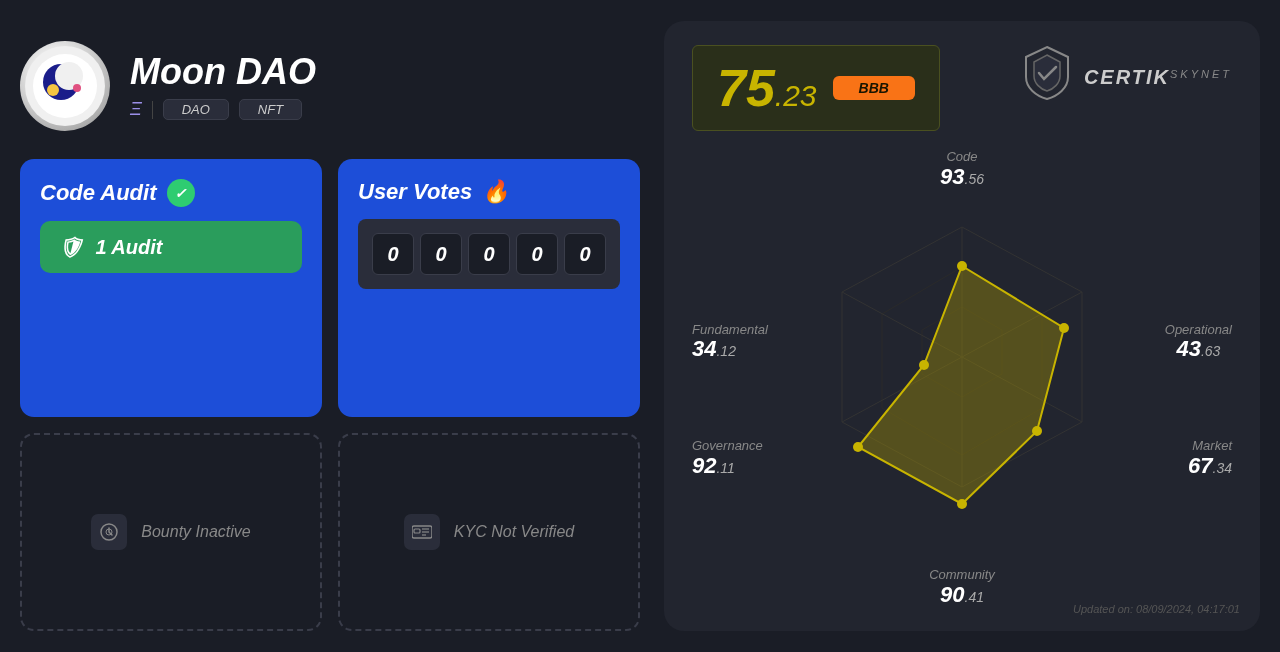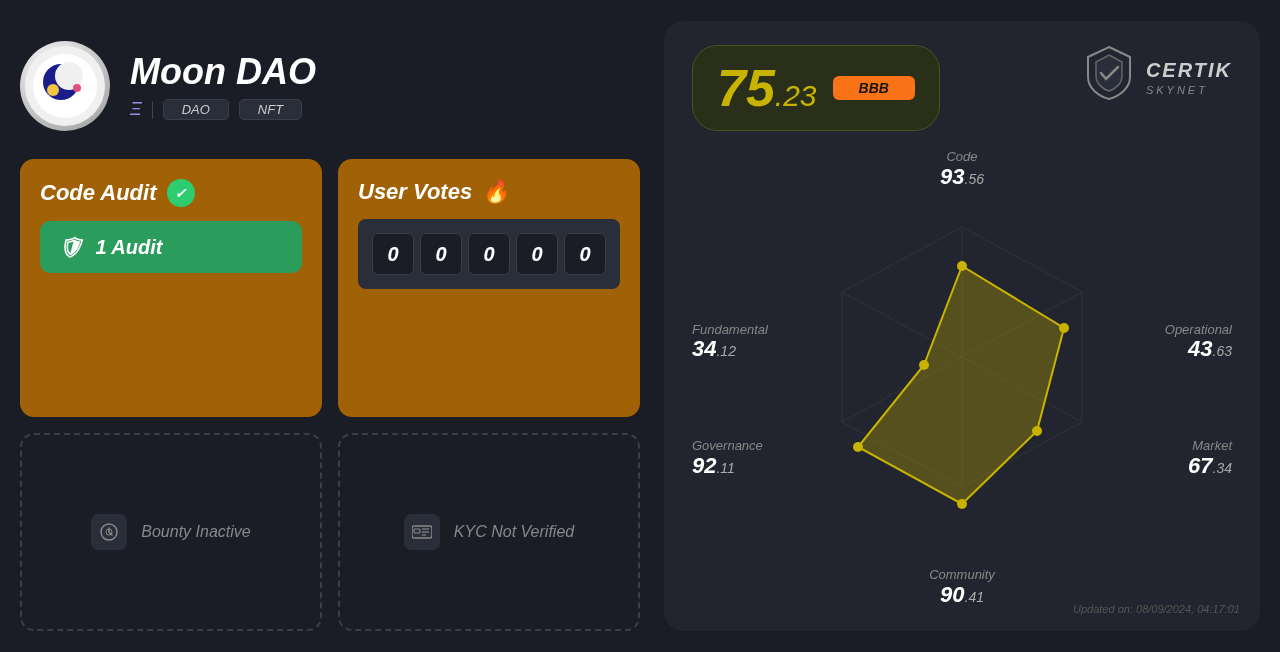--- a/index.html
+++ b/index.html
@@ -77,21 +77,21 @@
       color: #ccc;
       font-weight: 500;
     }
     .cards-grid {
       display: grid;
       grid-template-columns: 1fr 1fr;
       gap: 16px;
       flex: 1;
     }
     .card {
-      background: #a16207;
+      background: #1d4ed8;
       border-radius: 14px;
       padding: 20px;
       display: flex;
       flex-direction: column;
       gap: 14px;
     }
     .card-title {
       font-size: 22px;
       font-weight: 700;
       color: #ffffff;
@@ -184,21 +184,21 @@
     }
     .right-header {
       display: flex;
       justify-content: space-between;
       align-items: flex-start;
       margin-bottom: 16px;
     }
     .score-box {
       background: #2a2f1a;
       border: 1px solid #4a5020;
-      border-radius: 25px;
+      border-radius: 6px;
       padding: 16px 24px;
       display: flex;
       align-items: center;
       gap: 16px;
     }
     .score-main {
       font-size: 52px;
       font-weight: 700;
       color: #c8b400;
       line-height: 1;
@@ -220,21 +220,21 @@
       display: flex;
       align-items: center;
       gap: 12px;
     }
     .certik-shield {
       font-size: 40px;
       color: #888;
     }
     .certik-text {
       display: flex;
-      flex-direction: column;
+      flex-direction: row;
     }
     .certik-name {
       font-size: 20px;
       font-weight: 700;
       color: #cccccc;
       letter-spacing: 2px;
     }
     .certik-sub {
       font-size: 11px;
       color: #888;
@@ -422,21 +422,21 @@
         <circle cx="152" cy="168" r="5" fill="#c8b400"></circle>
       </svg>
 
       <div class="radar-labels">
 
         <div class="radar-label" style="top: 2px; left: 50%; transform: translateX(-50%); text-align:center;">
           <div class="radar-label-name">Code</div>
           <div class="radar-label-score"><span>93</span><span class="decimal">.56</span></div>
         </div>
 
-        <div class="radar-label" style="top: 38%; right: 0px; text-align:right;">
+        <div class="radar-label" style="top: 38%; right: 0px; text-align:center;">
           <div class="radar-label-name">Operational</div>
           <div class="radar-label-score"><span>43</span><span class="decimal">.63</span></div>
         </div>
 
         <div class="radar-label" style="bottom: 28%; right: 0px; text-align:right;">
           <div class="radar-label-name">Market</div>
           <div class="radar-label-score"><span>67</span><span class="decimal">.34</span></div>
         </div>
 
         <div class="radar-label" style="bottom: 0px; left: 50%; transform: translateX(-50%); text-align:center;">

